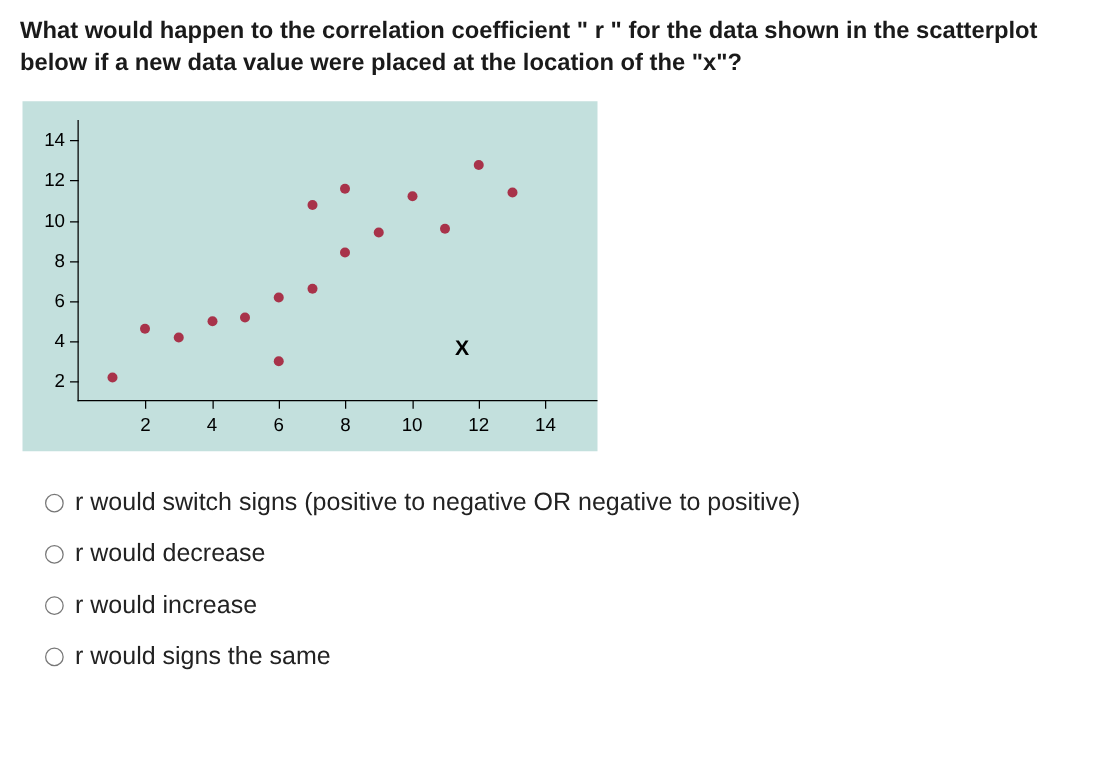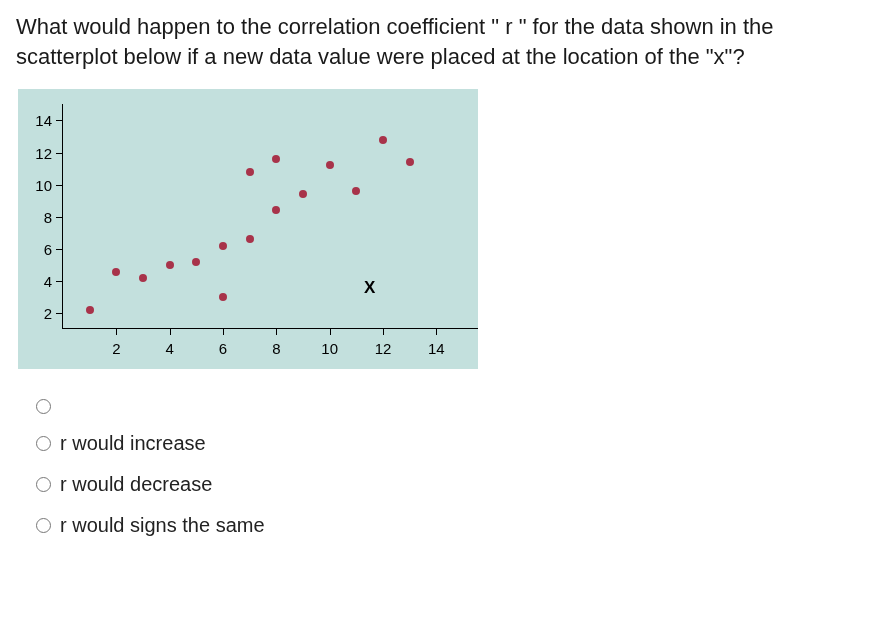--- a/index.html
+++ b/index.html
@@ -5,25 +5,25 @@
   * { box-sizing: border-box; margin: 0; padding: 0; }
   body {
     font-family: Arial, Helvetica, sans-serif;
     background: #fff;
     width: 875px;
     height: 624px;
     padding: 12px 16px;
     color: #222;
   }
   .question {
-    font-size: 22px;
+    font-size: 19px;
     line-height: 1.35;
     margin-bottom: 18px;
     color: #1a1a1a;
-    font-weight: 400;
+    font-weight: 700;
   }
   .chart-wrap {
     width: 460px;
     height: 280px;
     background: #c3e0dd;
     position: relative;
     margin-bottom: 30px;
     margin-left: 2px;
   }
   .plot-area {
@@ -164,26 +164,27 @@
     <div class="point" style="left: 311.667px; top: 76.0714px;"></div>
     <div class="point" style="left: 338.333px; top: 101.786px;"></div>
     <div class="point" style="left: 365px; top: 50.3571px;"></div>
     <div class="point" style="left: 391.667px; top: 72.8571px;"></div>
     <div class="marker-x" style="left: 351.667px; top: 198.214px;">X</div>
   </div>
 
 <div class="options">
   <div class="option">
     <span class="radio"></span>
+    <span>r would switch signs (positive to negative OR negative to positive)</span>
+  </div>
+  <div class="option">
+    <span class="radio"></span>
+    <span>r would decrease</span>
   </div>
   <div class="option">
     <span class="radio"></span>
     <span>r would increase</span>
-  </div>
-  <div class="option">
-    <span class="radio"></span>
-    <span>r would decrease</span>
   </div>
   <div class="option">
     <span class="radio"></span>
     <span>r would signs the same</span>
   </div>
 </div>
 
 </body></html>

